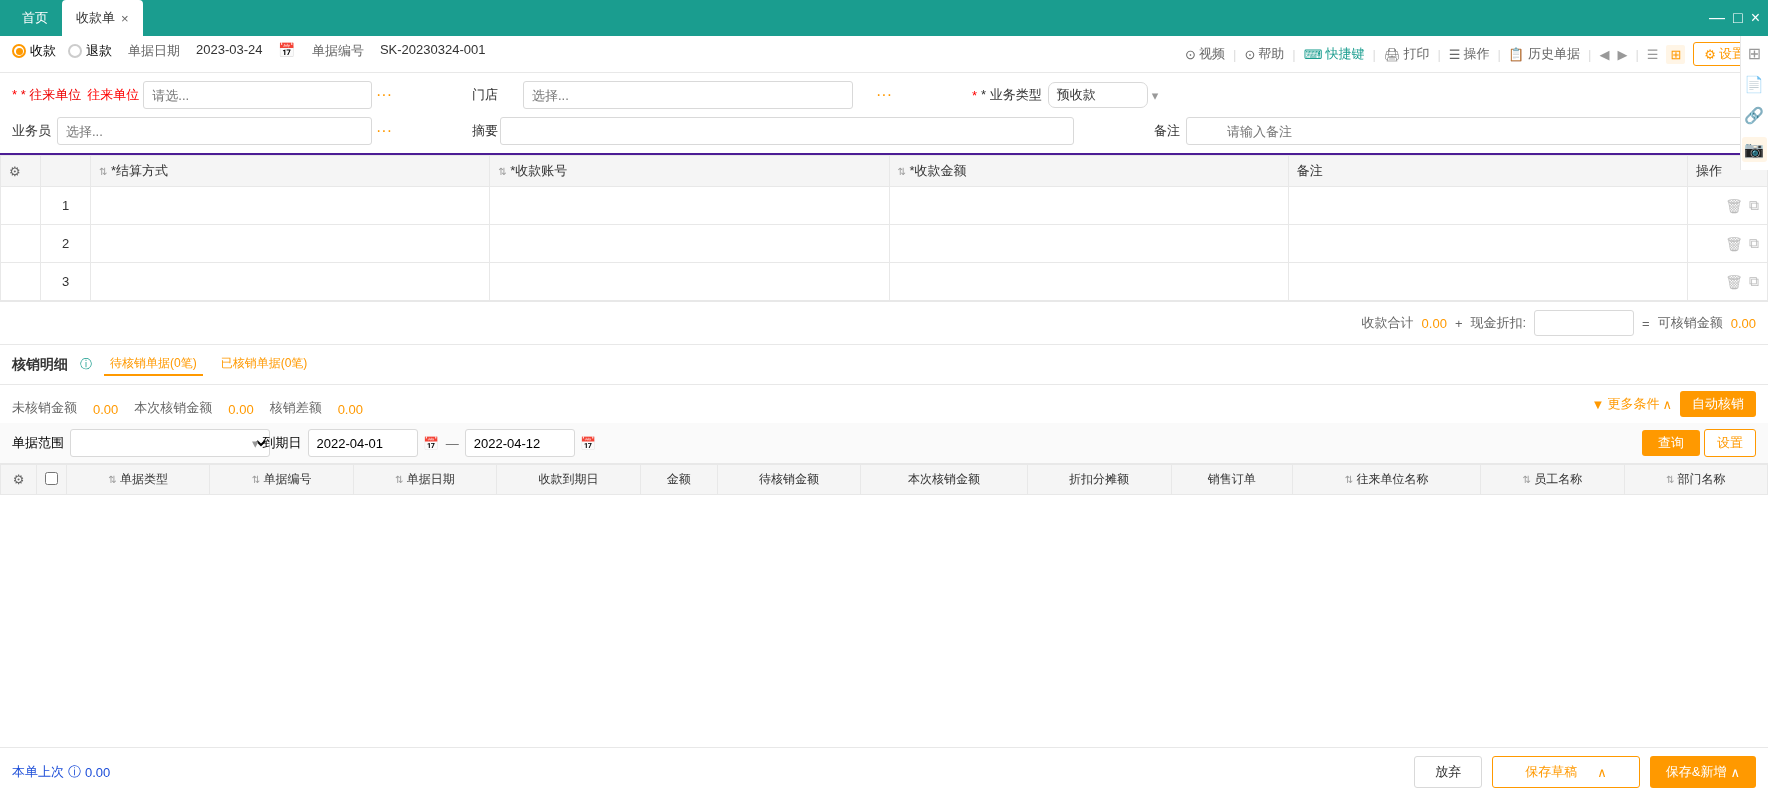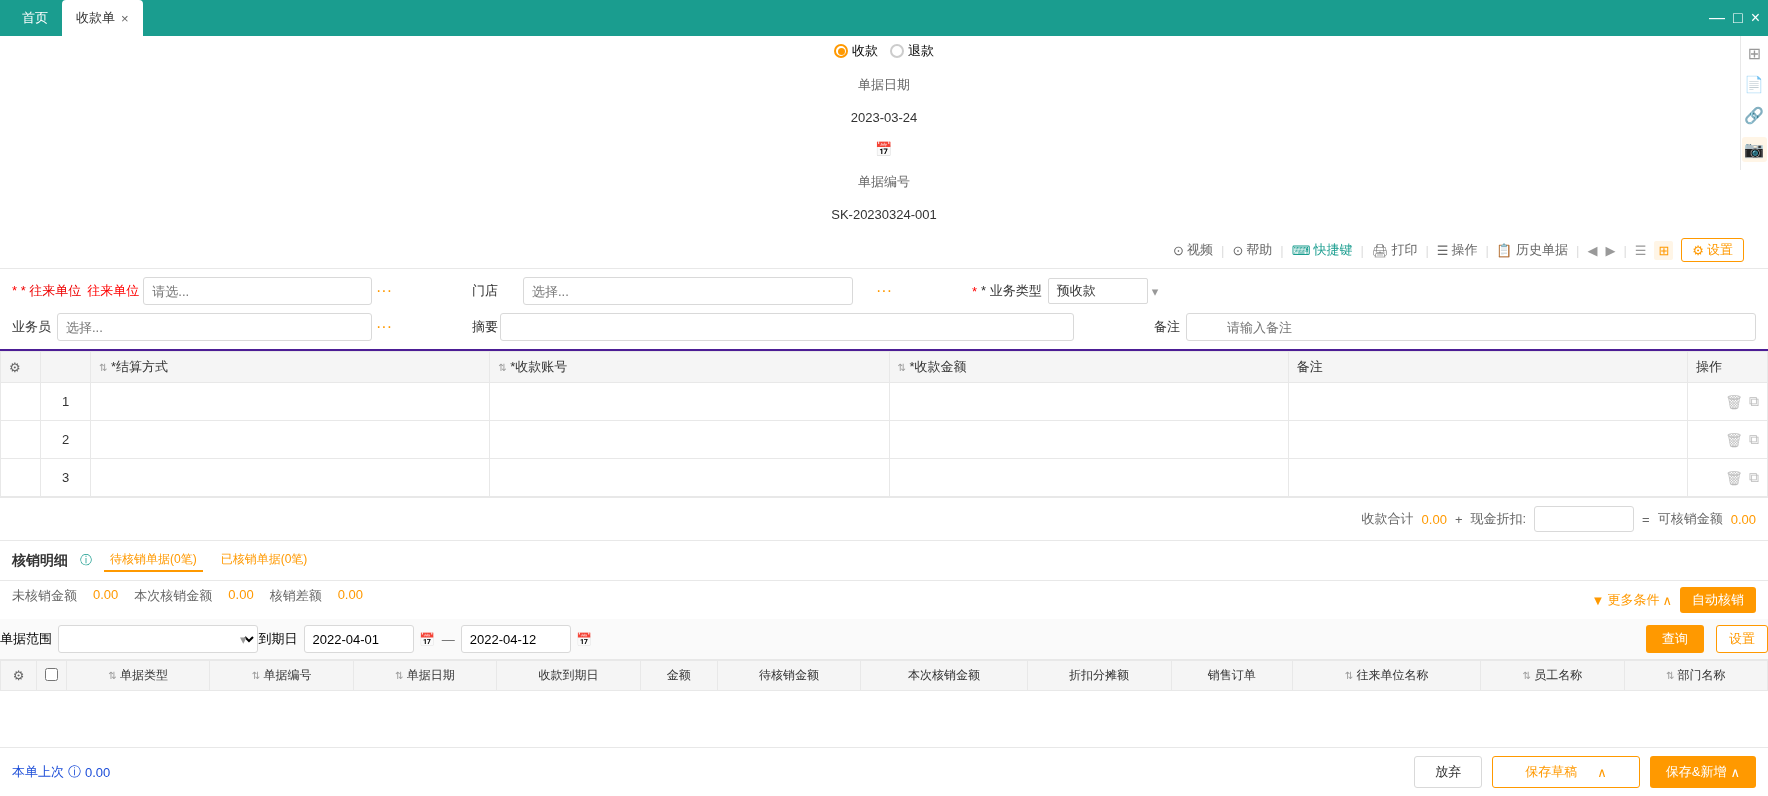--- a/index.html
+++ b/index.html
@@ -24,23 +24,23 @@
     
     .main-content {
       background: #fff;
       margin: 0;
       height: calc(796px - 36px);
       display: flex; flex-direction: column;
     }
 
     
     .toolbar {
-      display: flex; align-items: center;
-      padding: 6px 24px; border-bottom: 1px solid #e8e8e8;
-      gap: 16px; background: #fff; flex-direction: column;
+      display: flex; align-items: flex-start;
+      padding: 6px 12px; border-bottom: 1px solid #e8e8e8;
+      gap: 16px; background: #fff;
     }
     .radio-group { display: flex; gap: 12px; align-items: center; }
     .radio-item { display: flex; align-items: center; gap: 4px; cursor: pointer; }
     .radio-dot { width: 14px; height: 14px; border-radius: 50%; border: 2px solid #ccc; display: flex; align-items: center; justify-content: center; }
     .radio-dot.active { border-color: #f90; }
     .radio-dot.active::after { content: ''; width: 7px; height: 7px; background: #f90; border-radius: 50%; }
     .field-label { color: #666; }
     .field-value { color: #333; font-weight: 500; }
     .icon-btn { color: #1a9d8f; cursor: pointer; font-size: 14px; }
     .toolbar-right { margin-left: auto; display: flex; align-items: center; gap: 8px; }
@@ -118,32 +118,32 @@
       display: flex; align-items: center; gap: 12px;
       padding: 8px 12px; border-bottom: 1px solid #e8e8e8;
     }
     .section-title { font-size: 14px; font-weight: 600; color: #333; }
     .writeoff-tab {
       color: #f90; cursor: pointer; font-size: 12px;
       padding: 2px 6px; border-bottom: 2px solid transparent;
     }
     .writeoff-tab.active { border-bottom-color: #f90; }
     .writeoff-stats {
-      display: flex; align-items: flex-start; gap: 16px;
+      display: flex; align-items: flex-end; gap: 16px;
       padding: 6px 12px; font-size: 12px; color: #666;
     }
     .writeoff-stats-right { margin-left: auto; display: flex; align-items: center; gap: 8px; }
     .filter-btn { color: #f90; cursor: pointer; font-size: 12px; display: flex; align-items: center; gap: 3px; }
     .auto-btn {
       background: #f90; color: #fff; border: none;
       padding: 4px 12px; border-radius: 3px; cursor: pointer;
     }
     .writeoff-filter {
-      display: flex; gap: 12px;
-      padding: 6px 0; border-bottom: 1px solid #e8e8e8;
+      display: flex; align-items: center; gap: 4px;
+      padding: 6px 12px; border-bottom: 1px solid #e8e8e8;
       background: #fafafa;
     }
     .filter-field { display: flex; align-items: center; gap: 6px; }
     .filter-select {
       width: 200px; height: 28px; border: 1px solid #d9d9d9;
       border-radius: 3px; padding: 0 8px; background: #fff;
     }
     .filter-input {
       width: 110px; height: 28px; border: 1px solid #d9d9d9;
       border-radius: 3px; padding: 0 8px;
@@ -293,21 +293,21 @@
       <div style="width:80px;"></div>
       <div class="form-field" style="max-width:420px;gap:19px;">
         <span class="form-field-label" style="margin-right:6px;">门店</span>
         <input class="form-input" style="width: 300px;" placeholder="选择...">
         <span class="ellipsis-btn">···</span>
       </div>
       <div style="width:80px;"></div>
       <div class="form-field">
         <span class="form-field-label" style="color:red;margin-right:4px;">*</span>
         <span class="form-field-label" style="margin-right:6px;color:#333;">* 业务类型</span>
-        <span style="border:1px solid #d9d9d9;border-radius:2px;padding:3px 24px 3px 8px;cursor:pointer;color:#333;background:#fff;min-width:100px;">
+        <span style="border:1px solid #d9d9d9;border-radius:7px;padding:3px 24px 3px 8px;cursor:pointer;color:#333;background:#fff;min-width:100px;">
           <span>预收款</span>
         </span>
         <span class="dropdown-arrow">▾</span>
       </div>
     </div>
     <div class="form-row">
       <div class="form-field" style="max-width:380px;">
         <span class="form-field-label" style="margin-right:6px;">业务员</span>
         <input class="form-input" style="width: 260px;" placeholder="选择...">
         <span class="ellipsis-btn">···</span>

